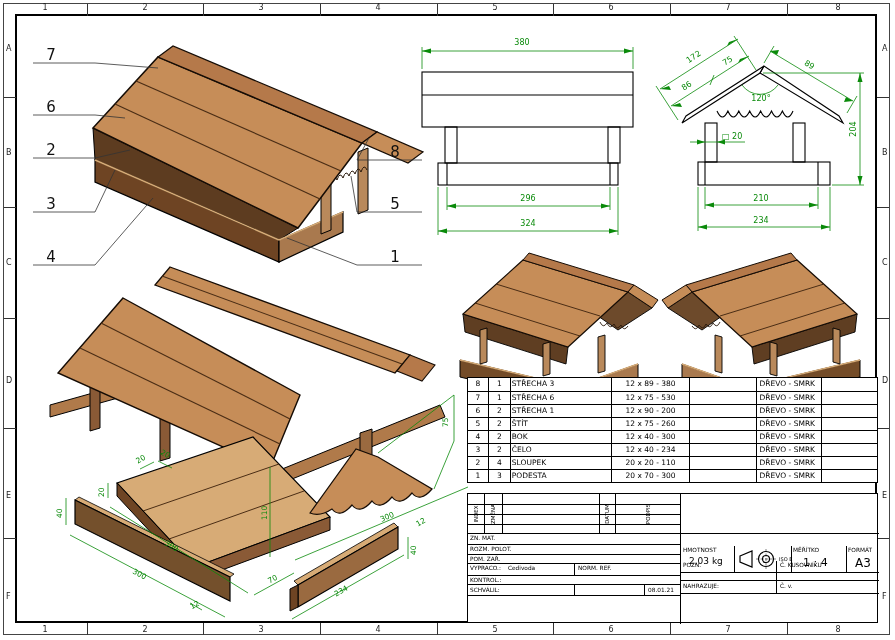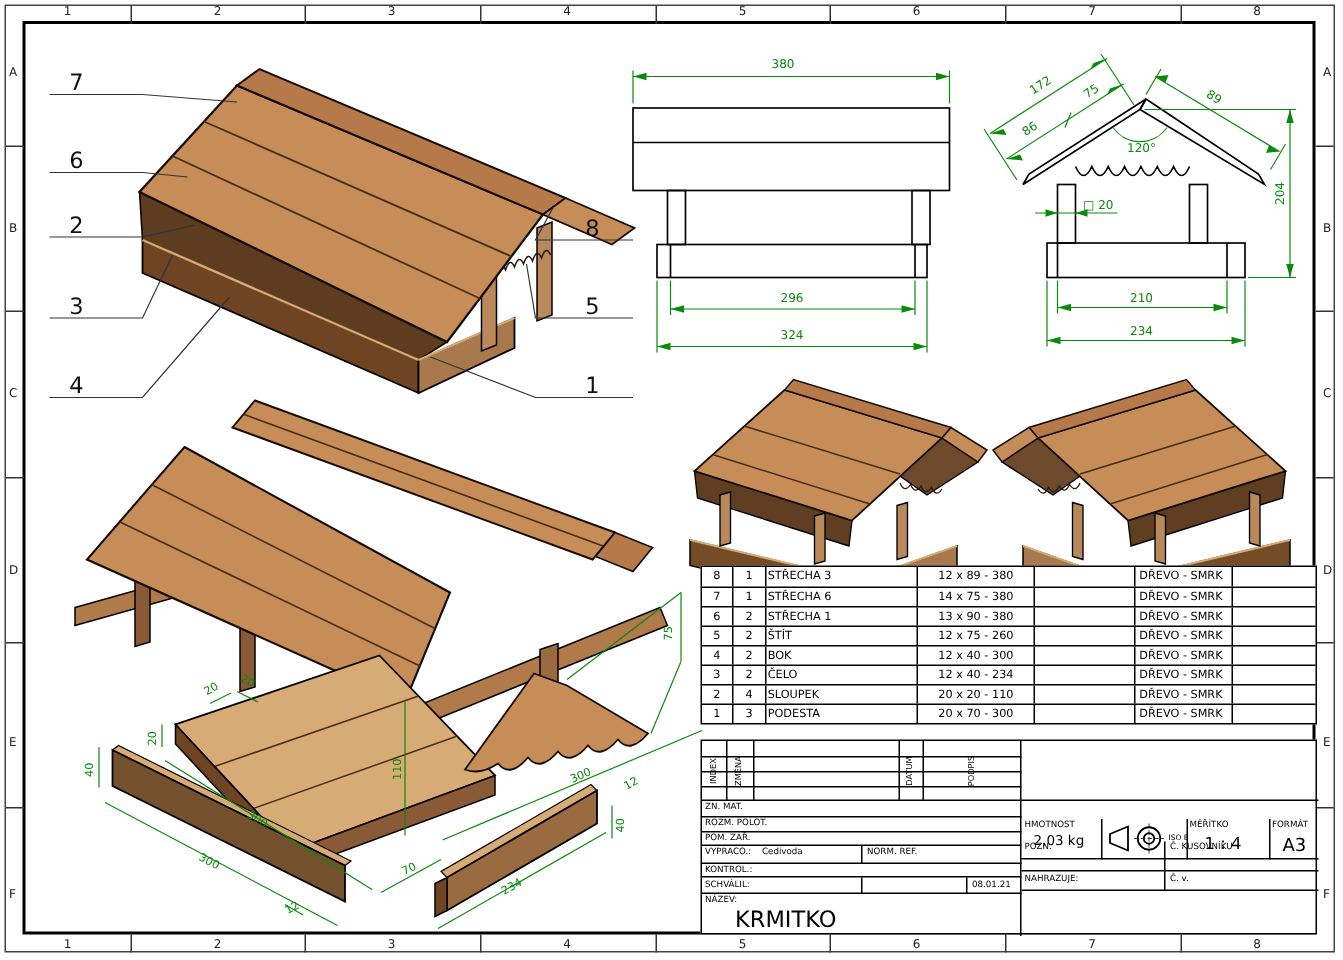--- a/index.html
+++ b/index.html
@@ -339,30 +339,30 @@
         <span class="bc c3">STŘECHA 3</span>
         <span class="bc c4">12 x 89 - 380</span>
         <span class="bc c5"></span>
         <span class="bc c6">DŘEVO - SMRK</span>
         <span class="bc c7"></span>
       </div>
         <div class="bomRow">
         <span class="bc c1">7</span>
         <span class="bc c2">1</span>
         <span class="bc c3">STŘECHA 6</span>
-        <span class="bc c4">14 x 75 - 380</span>
+        <span class="bc c4">12 x 75 - 530</span>
         <span class="bc c5"></span>
         <span class="bc c6">DŘEVO - SMRK</span>
         <span class="bc c7"></span>
       </div>
         <div class="bomRow">
         <span class="bc c1">6</span>
         <span class="bc c2">2</span>
         <span class="bc c3">STŘECHA 1</span>
-        <span class="bc c4">13 x 90 - 380</span>
+        <span class="bc c4">12 x 90 - 200</span>
         <span class="bc c5"></span>
         <span class="bc c6">DŘEVO - SMRK</span>
         <span class="bc c7"></span>
       </div>
         <div class="bomRow">
         <span class="bc c1">5</span>
         <span class="bc c2">2</span>
         <span class="bc c3">ŠTÍT</span>
         <span class="bc c4">12 x 75 - 260</span>
         <span class="bc c5"></span>
@@ -433,24 +433,20 @@
         <span class="tlab" style="position:absolute;left:38px;top:0">Cedivoda</span>
         <div class="vline" style="left:106px;top:0;height:12px"></div>
         <span class="tlab" style="position:absolute;left:108px;top:0">NORM. REF.</span>
       </div>
       <div class="cellL tlab" style="left:0;top:82px;width:213px;height:9px">KONTROL.:</div>
       <div class="cellL" style="left:0;top:91px;width:213px;height:11px">
         <span class="tlab" style="position:absolute;left:0;top:1px">SCHVÁLIL:</span>
         <div class="vline" style="left:106px;top:0;height:11px"></div>
         <div class="vline" style="left:176px;top:0;height:11px"></div>
         <span class="tlab" style="position:absolute;left:178px;top:1px">08.01.21</span>
-      </div>
-      <div class="abs" style="left:0;top:102px;width:213px;height:28px">
-        <span class="tlab" style="position:absolute;left:0;top:0">NÁZEV:</span>
-        <span class="big" style="position:absolute;left:22px;top:8px">KRMITKO</span>
       </div>
     </div>
 
     <div class="abs" style="left:213px;top:0;width:198px;height:130px">
       <div class="cellL" style="left:0;top:0;width:198px;height:40px"></div>
       <div class="cellL" style="left:0;top:52px;width:198px;height:27px">
         <span class="tlab" style="position:absolute;left:0;top:0">HMOTNOST</span>
         <span style="position:absolute;left:8px;top:10px;font-size:9px">2,03 kg</span>
         <div class="vline" style="left:53px;top:0;height:27px"></div>
         <svg style="left:55px;top:1px" width="42" height="25" viewBox="0 0 42 25">

